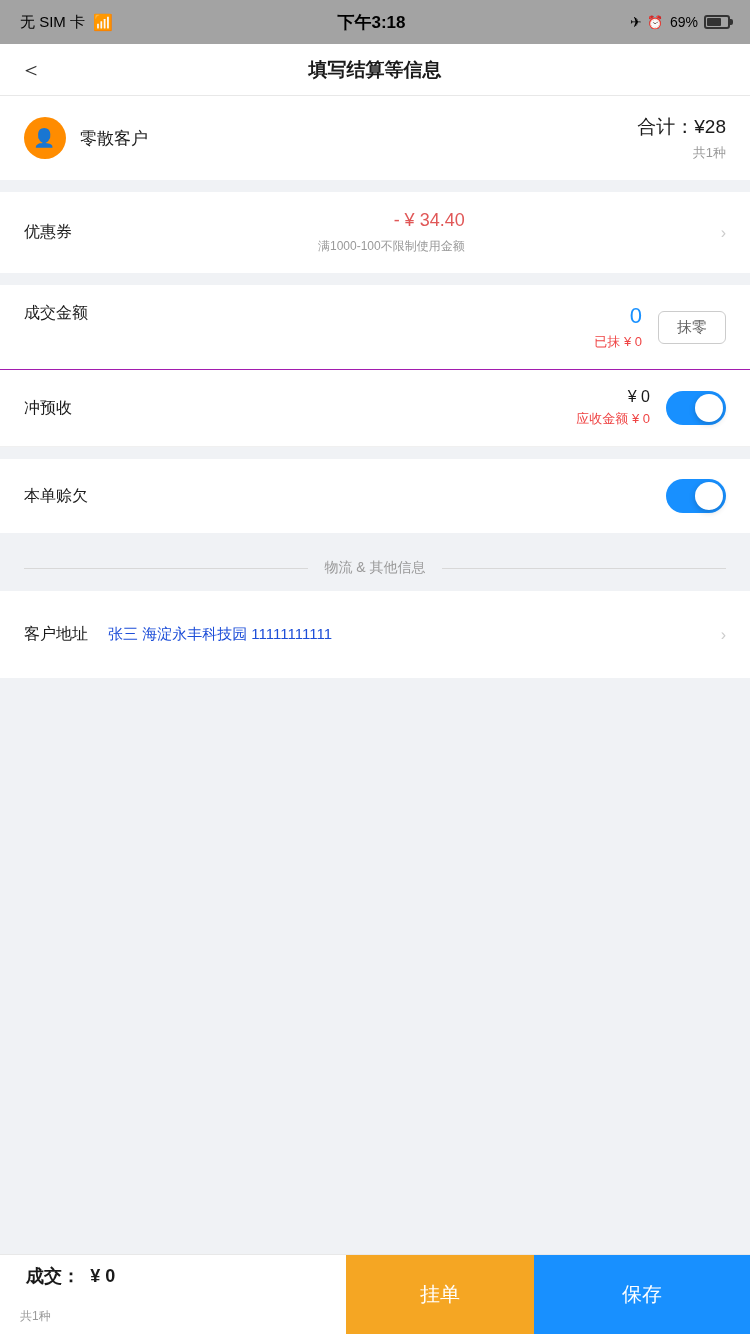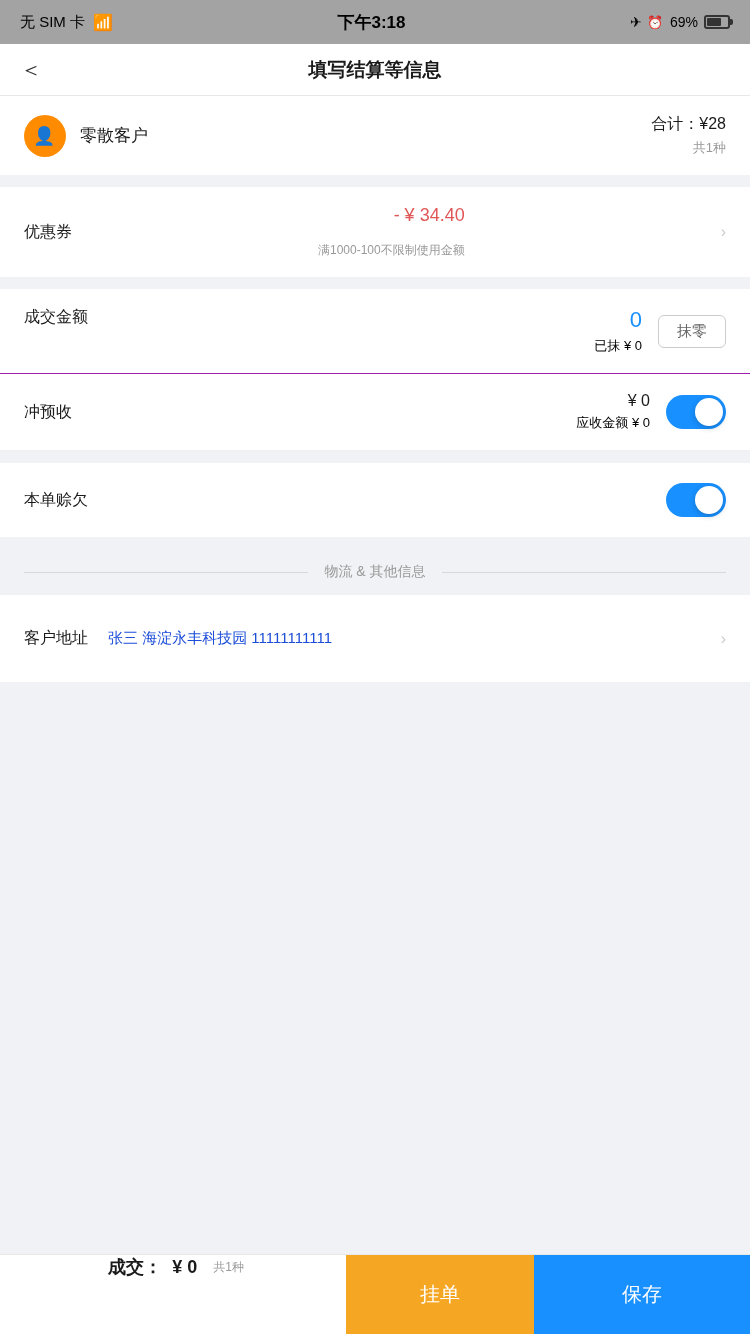--- a/index.html
+++ b/index.html
@@ -86,42 +86,42 @@
     .customer-avatar {
       width: 42px; height: 42px; border-radius: 50%;
       background: #ff8c00;
       display: flex; align-items: center; justify-content: center;
       color: white; font-size: 18px;
     }
     .customer-name {
       font-size: 17px; color: #1a1a1a; font-weight: 500;
     }
     .customer-right { text-align: right; }
-    .customer-total { font-size: 16px; color: #1a1a1a; font-weight: 500; }
+    .customer-total { font-size: 19px; color: #1a1a1a; font-weight: 500; }
     .customer-count { font-size: 13px; color: #999; margin-top: 4px; }
 
     
     .row-item {
       display: flex; align-items: center; justify-content: space-between;
       padding: 18px 24px;
       border-bottom: 1px solid #f0f0f0;
       background: #fff;
       gap: 8px;
     }
     .row-item:last-child { border-bottom: none; }
     .row-label { font-size: 16px; color: #1a1a1a; }
     .row-value { font-size: 16px; color: #1a1a1a; text-align: right; }
     .row-value-blue { font-size: 22px; color: #1890ff; font-weight: 500; }
-    .row-sub { font-size: 13px; color: #000000; margin-top: 4px; text-align: center; }
+    .row-sub { font-size: 13px; color: #ef4444; margin-top: 4px; text-align: center; }
     .row-chevron { color: #ccc; font-size: 16px; }
 
     
     .coupon-right { text-align: right; }
     .coupon-value { font-size: 18px; color: #e05757; font-weight: 500; }
-    .coupon-desc { font-size: 12px; color: #999; margin-top: 16px; }
+    .coupon-desc { font-size: 12px; color: #999; margin-top: 7px; }
 
     
     .round-btn {
       border: 1px solid #ccc; border-radius: 6px;
       padding: 6px 18px; font-size: 15px; color: #666;
       background: #fff; cursor: pointer;
     }
 
     
     .deal-section {
@@ -204,21 +204,21 @@
 
     
     .bottom-bar {
       position: fixed; bottom: 0; left: 0; width: 750px;
       height: 80px;
       display: flex;
       background: #fff;
       border-top: 1px solid #e8e8e8;
     }
     .bottom-info {
-      flex: 1; display: flex; flex-direction: row;
+      flex: 1; display: flex; flex-direction: column;
       justify-content: center; padding: 0 20px; gap: 16px;
     }
     .bottom-deal { font-size: 15px; color: #1a1a1a; }
     .bottom-deal span { font-size: 18px; font-weight: 600; color: #1a1a1a; margin-left: 6px; }
     .bottom-count { font-size: 12px; color: #999; margin-top: 4px; }
     .bottom-hang-btn {
       width: 188px; background: #f5a623;
       display: flex; align-items: center; justify-content: center;
       font-size: 20px; color: #fff; font-weight: 500; cursor: pointer;
     }

